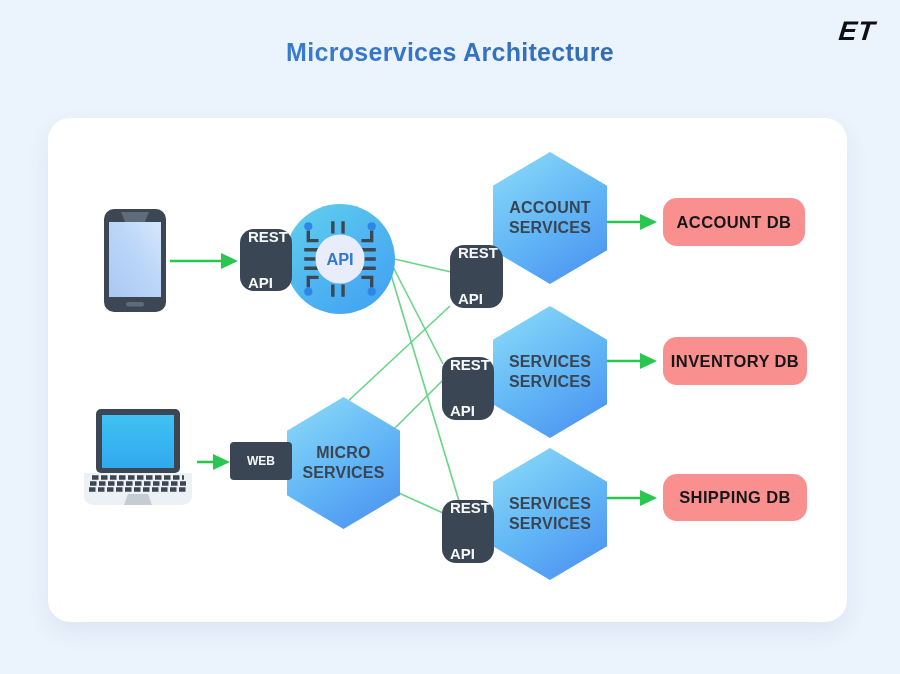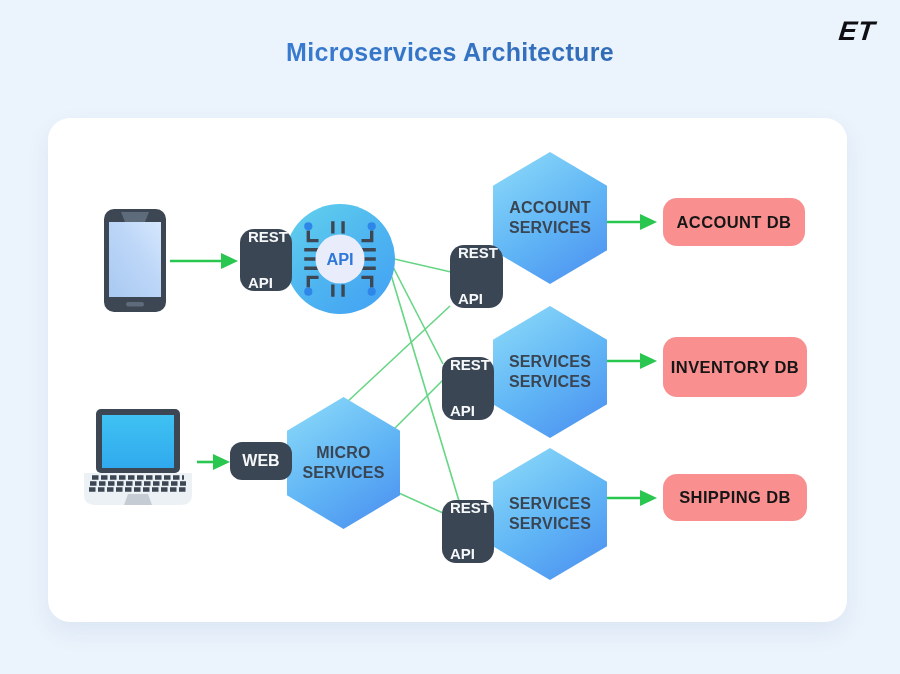--- a/index.html
+++ b/index.html
@@ -67,32 +67,32 @@
     position:absolute;z-index:3;background:#3a4654;border-radius:14px;
     color:#f5f7f9;font-weight:700;font-size:15px;line-height:1.25;
     display:flex;flex-direction:column;justify-content:center;
     padding-left:8px;box-sizing:border-box;gap:27px;
   }
   .box-rest-phone{left:240px;top:229px;width:52px;height:62px;}
   .box-rest-account{left:450px;top:245px;width:53px;height:63px;}
   .box-rest-inventory{left:442px;top:357px;width:52px;height:63px;}
   .box-rest-shipping{left:442px;top:500px;width:52px;height:63px;}
   .box-web{
-    left:230px;top:442px;width:62px;height:38px;border-radius:12px;
-    padding-left:0;align-items:center;justify-content:center;font-size:16px;
+    left:230px;top:442px;width:62px;height:38px;border-radius:4px;
+    padding-left:0;align-items:center;justify-content:center;font-size:12px;
   }
 
   
   .db-box{
     position:absolute;z-index:3;background:#f98f8f;border-radius:14px;
     color:#161616;font-weight:700;font-size:16.5px;letter-spacing:.4px;
     display:flex;align-items:center;justify-content:center;
   }
   .db-account{left:663px;top:198px;width:142px;height:48px;}
-  .db-inventory{left:663px;top:337px;width:144px;height:60px;}
+  .db-inventory{left:663px;top:337px;width:144px;height:48px;}
   .db-shipping{left:663px;top:474px;width:144px;height:47px;}
 
   
   .device{position:absolute;z-index:3;}
   .phone{left:104px;top:209px;}
   .laptop{left:82px;top:407px;}
 </style>
 </head>
 <body>
 

